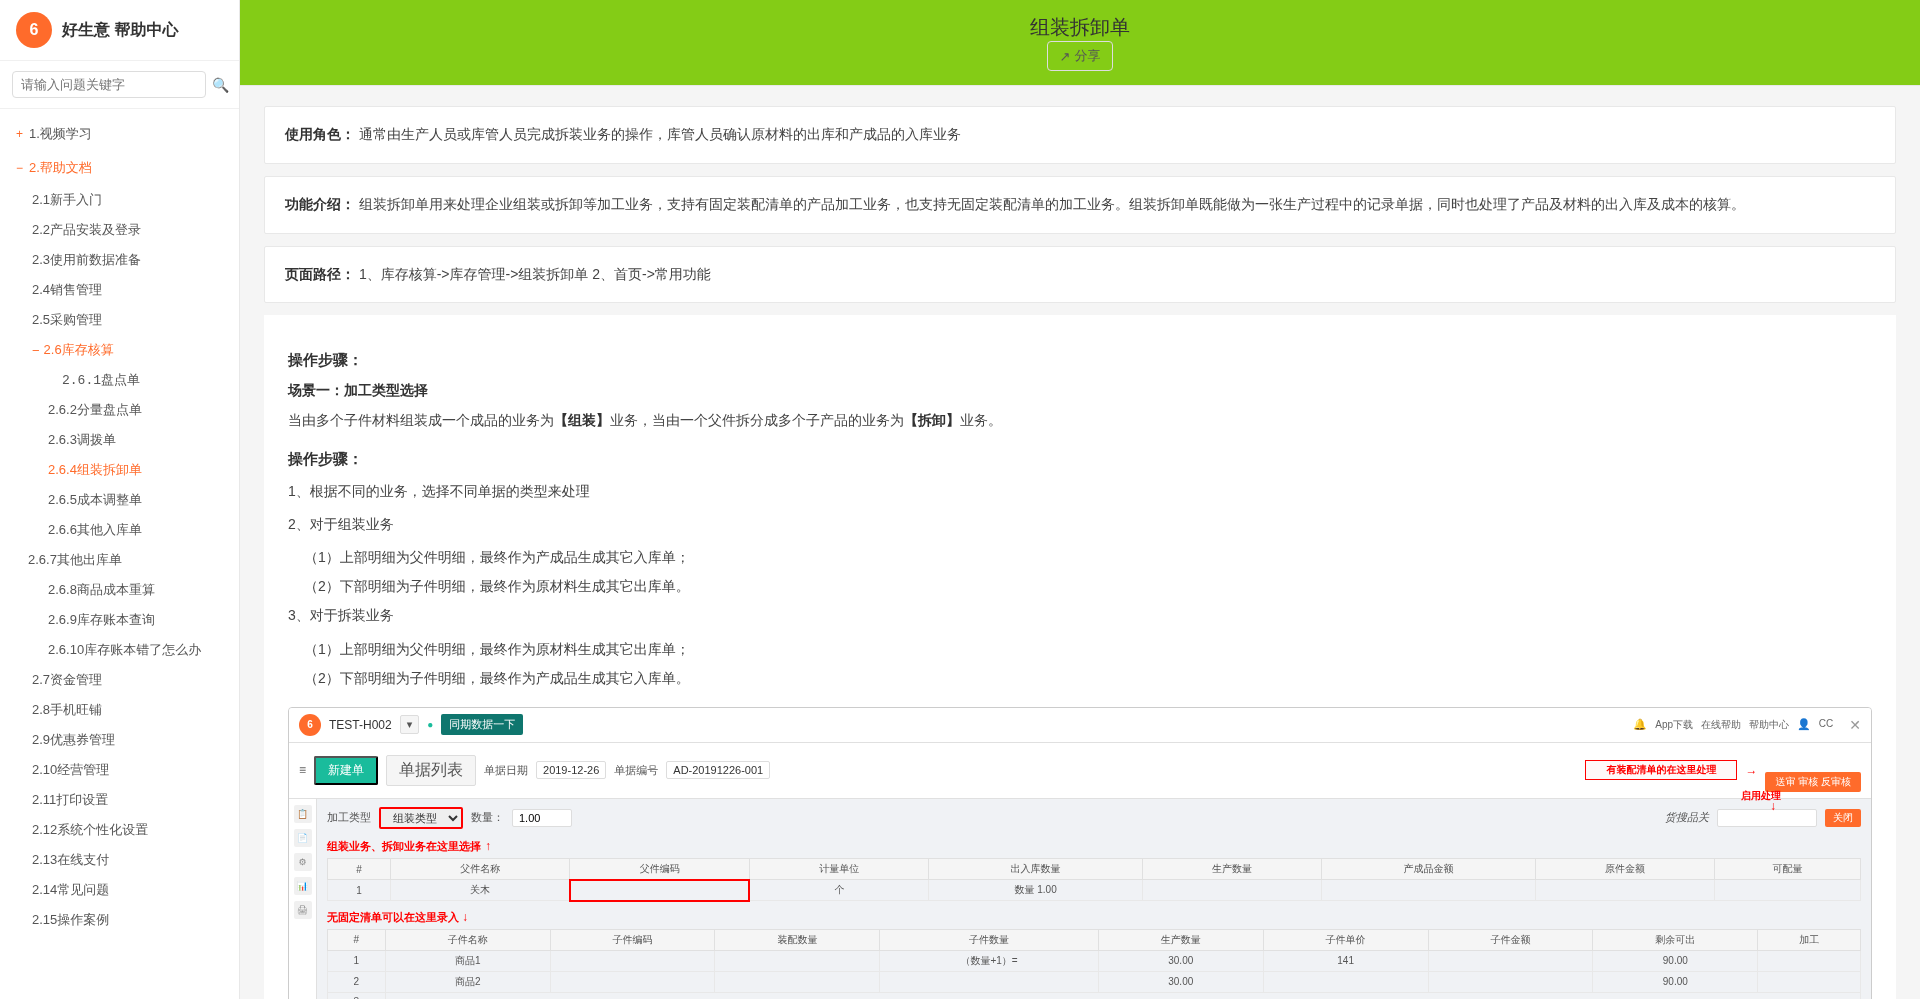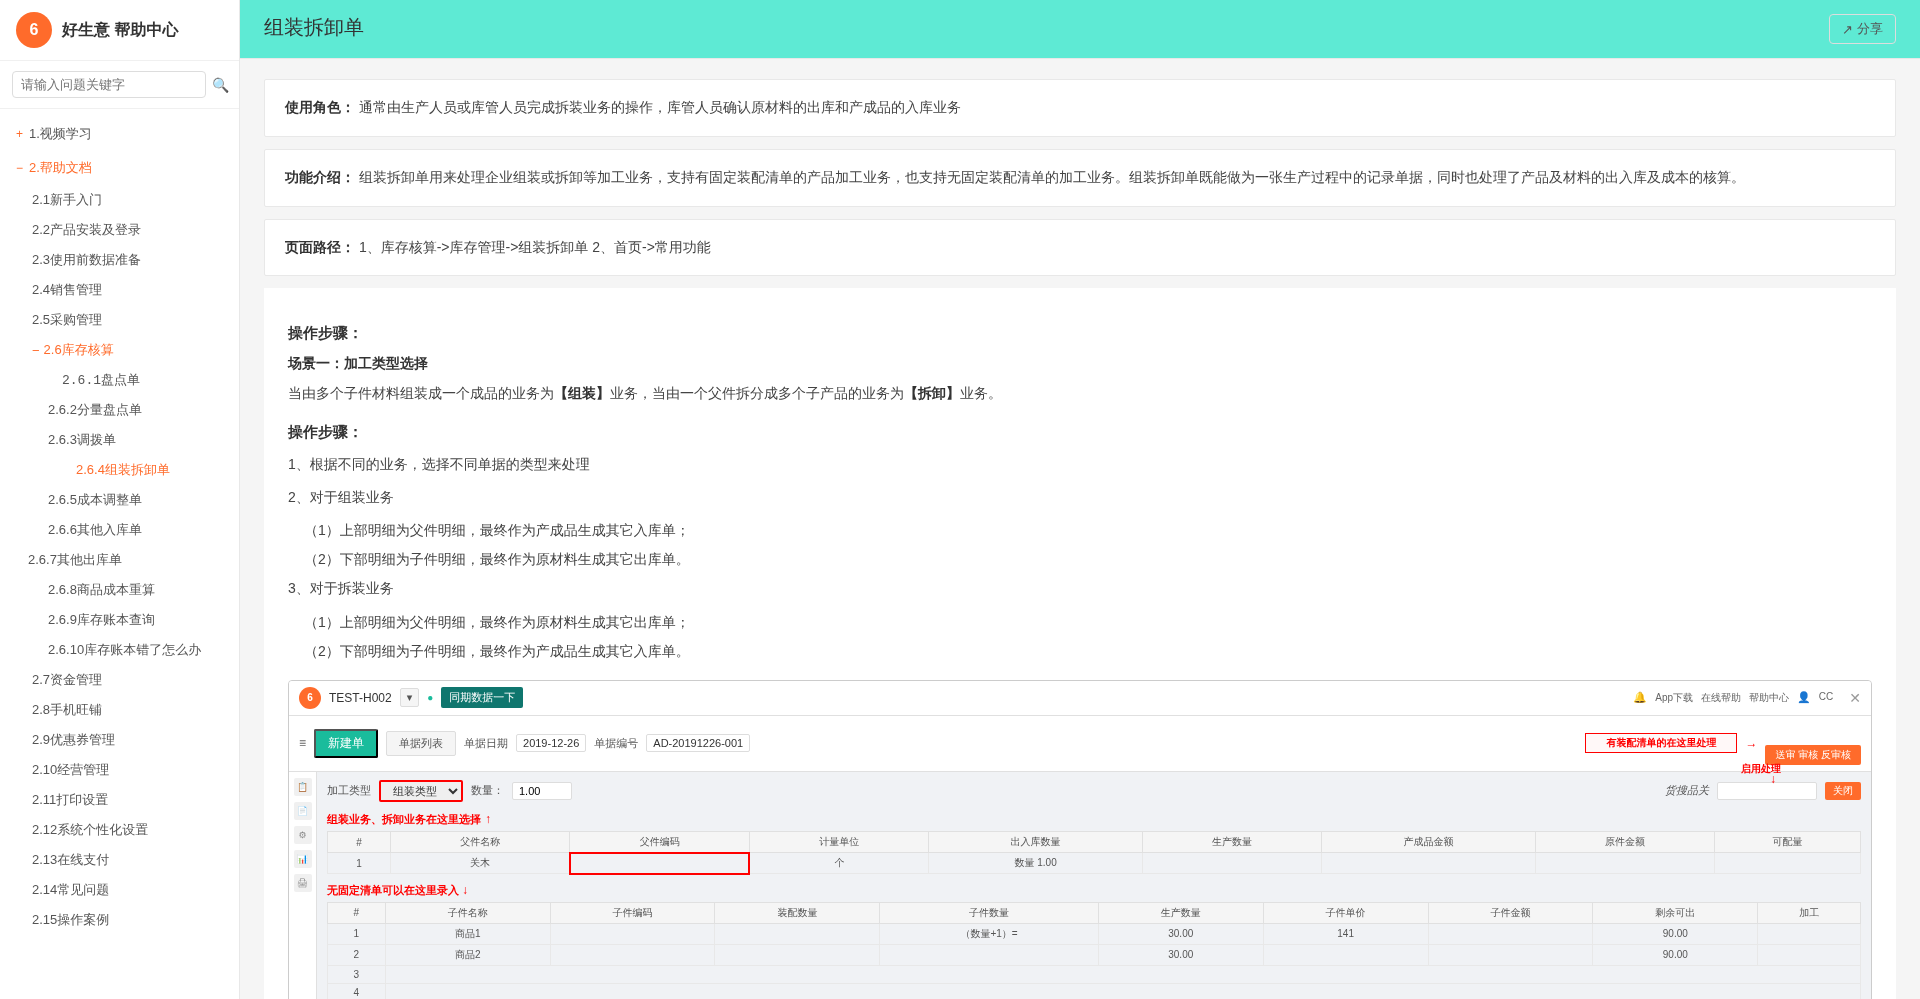--- a/index.html
+++ b/index.html
@@ -88,26 +88,28 @@
     
     #main {
       flex: 1;
       display: flex;
       flex-direction: column;
       overflow: hidden;
       background: #f5f5f5;
     }
 
     #header {
-      background: #5eead4;
+      background: #84cc16;
       padding: 14px 24px;
       display: flex;
+      align-items: center;
       justify-content: space-between;
       border-bottom: 1px solid #e8e8e8;
       min-height: 56px;
+      flex-direction: column;
     }
     .page-title { font-size: 20px; font-weight: 500; color: #333; }
     .share-btn {
       display: flex;
       align-items: center;
       gap: 4px;
       background: none;
       border: 1px solid #ddd;
       border-radius: 4px;
       padding: 5px 12px;
@@ -196,21 +198,21 @@
 
     .ss-toolbar {
       background: #fff;
       display: flex;
       align-items: center;
       padding: 6px 10px;
       gap: 8px;
       border-bottom: 1px solid #e0e0e0;
     }
     .ss-tab-active { background: #1abc9c; color: #fff; padding: 4px 12px; border-radius: 2px; font-size: 12px; }
-    .ss-tab { background: #f5f5f5; border: 1px solid #ddd; color: #555; padding: 4px 12px; border-radius: 2px; font-size: 11px; }
+    .ss-tab { background: #f5f5f5; border: 1px solid #ddd; color: #555; padding: 4px 12px; border-radius: 2px; font-size: 16px; }
 
     .ss-body { display: flex; }
     .ss-left-icons { background: #fff; width: 28px; border-right: 1px solid #e0e0e0; display: flex; flex-direction: column; align-items: center; padding: 6px 0; gap: 6px; }
     .ss-side-icon { width: 18px; height: 18px; background: #f0f0f0; border-radius: 2px; display: flex; align-items: center; justify-content: center; font-size: 9px; color: #888; }
     .ss-table { width: 100%; border-collapse: collapse; font-size: 10px; }
     .ss-table th { background: #f5f5f5; border: 1px solid #e0e0e0; padding: 3px 6px; color: #555; font-weight: normal; text-align: center; }
     .ss-table td { border: 1px solid #e8e8e8; padding: 3px 6px; color: #555; text-align: center; }
 
     .ss-sub-table { width: 100%; border-collapse: collapse; font-size: 10px; margin-top: 4px; }
     .ss-sub-table th { background: #f5f5f5; border: 1px solid #e0e0e0; padding: 3px 6px; color: #555; font-weight: normal; text-align: center; }
@@ -267,21 +269,21 @@
     </div>
     <div class="sub-nav-item" style="padding-left:62px;font-family:Liberation Mono, monospace;">
         <span>2.6.1盘点单</span>
       </div>
     <div class="sub-nav-item" style="padding-left:48px;">
         <span>2.6.2分量盘点单</span>
       </div>
     <div class="sub-nav-item" style="padding-left:48px;">
         <span>2.6.3调拨单</span>
       </div>
-    <div class="sub-nav-item active" style="padding-left:48px;color:#ff6b2b;margin-left:28px;">
+    <div class="sub-nav-item active" style="padding-left:48px;color:#ff6b2b;">
         <span>2.6.4组装拆卸单</span>
       </div>
     <div class="sub-nav-item" style="padding-left:48px;">
         <span>2.6.5成本调整单</span>
       </div>
     <div class="sub-nav-item" style="padding-left:48px;">
         <span>2.6.6其他入库单</span>
       </div>
     <div class="sub-nav-item" style="padding-left:28px;">
         <span>2.6.7其他出库单</span>

